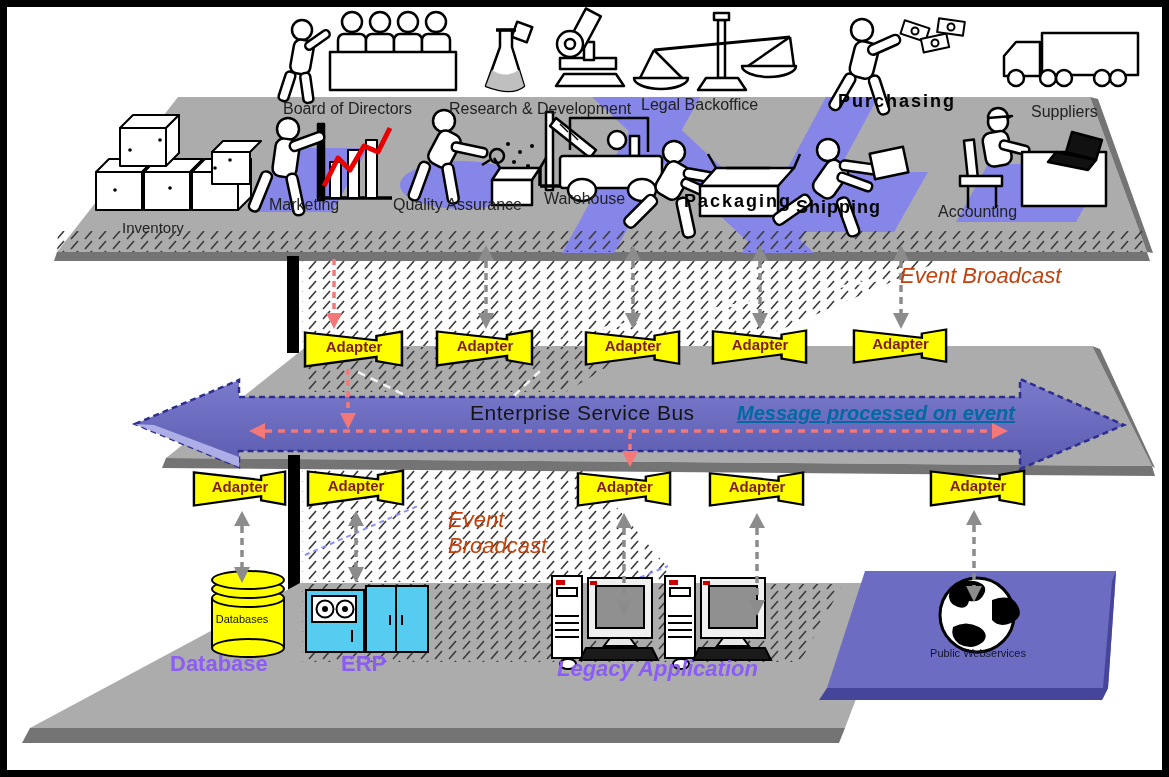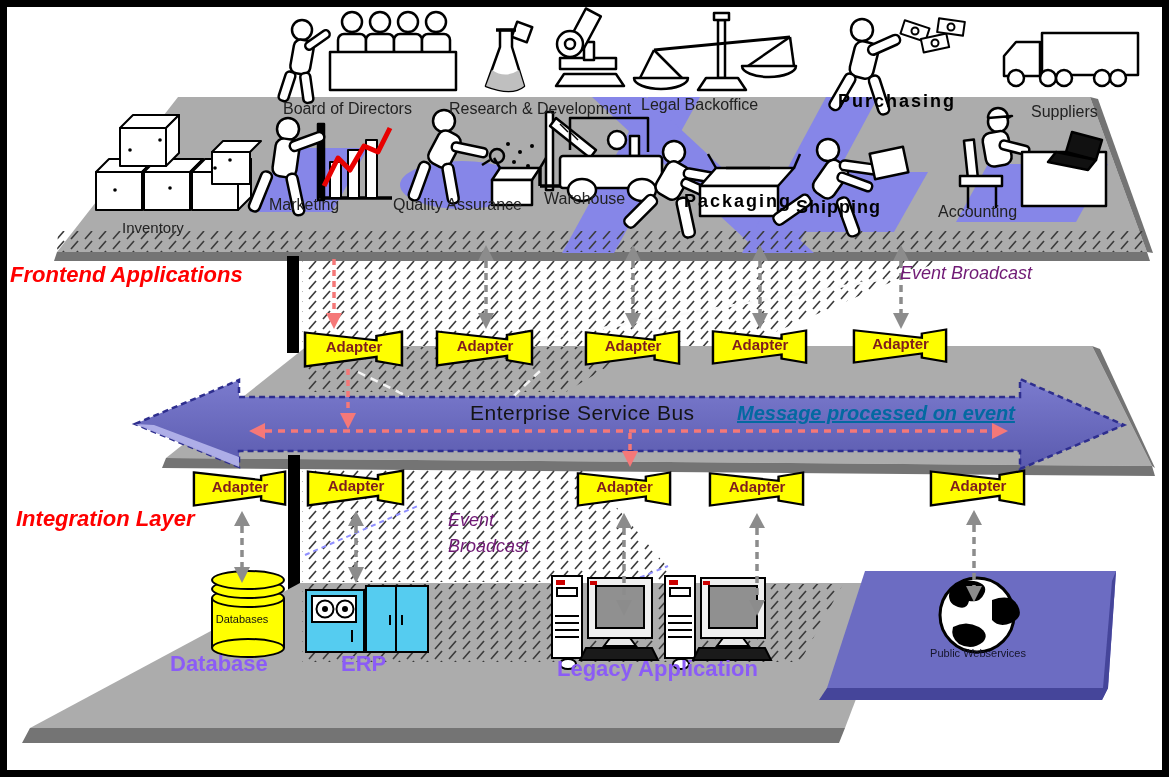--- a/index.html
+++ b/index.html
@@ -4,21 +4,21 @@
 <style>
   html,body{margin:0;padding:0;background:#222;}
   #stage{position:relative;width:1169px;height:777px;background:#ffffff;overflow:hidden;
          font-family:"Liberation Sans",sans-serif;}
   #frame{position:absolute;inset:0;border:7px solid #000;pointer-events:none;z-index:30;}
   svg.bg{position:absolute;left:0;top:0;z-index:1;}
   .t{position:absolute;z-index:10;white-space:nowrap;color:#1d1d1d;}
   .red-label{color:#ff0000;font-weight:bold;font-style:italic;font-size:22px;}
   .dept{font-size:16px;color:#222;}
   .dept-b{font-size:18px;font-weight:bold;letter-spacing:2px;color:#000000;}
-  .ital{font-style:italic;font-size:18px;color:#701a75;}
+  .ital{font-style:italic;font-size:22px;color:#c2410c;}
   .wrap{white-space:normal;text-align:center;}
   .sys{font-weight:bold;font-size:22px;color:#8b5cf6;}
   .esb-t{font-size:21px;color:#141414;letter-spacing:.5px;}
   .esb-m{font-size:20px;font-style:italic;color:#0369a1;font-weight:bold;text-decoration:underline;}
   .cyl{font-size:11px;color:#111;}
   .pws{font-size:11px;color:#15152a;line-height:20px;}
   .adapter{position:absolute;z-index:12;}
   .adapter svg{position:absolute;inset:0;width:100%;height:100%;}
   .adapter span{position:absolute;inset:0;display:flex;align-items:center;justify-content:center;
      font-weight:bold;font-size:15px;color:#7f1d1d;padding-bottom:5px;}
@@ -407,22 +407,20 @@
           <polygon points="757,616 749,600 765,600" stroke="none"></polygon>
         </g>
     <g>
           <polygon points="974,510 966,525 982,525" stroke="none"></polygon>
           <line x1="974" y1="525" x2="974" y2="586" stroke-dasharray="7 5"></line>
           <polygon points="974,602 966,586 982,586" stroke="none"></polygon>
         </g>
   </g>
 </svg>
 
-<div class="t red-label" style="left:10px;top:262px;">Frontend Applications</div>
-<div class="t red-label" style="left:16px;top:506px;">Integration Layer</div>
 
 <div class="t ital" style="left:900px;top:263px;">Event Broadcast</div>
 <div class="t ital wrap ebm" style="left:448px;top:507px;width:130px;text-align:left;">Event Broadcast</div>
 
 <div class="t esb-t" style="left:470px;top:401px;">Enterprise Service Bus</div>
 <div class="t esb-m" style="left:737px;top:402px;">Message processed on event</div>
 
 <div class="t dept" style="left:283px;top:100px;">Board of Directors</div>
 <div class="t dept" style="left:449px;top:100px;">Research &amp; Development</div>
 <div class="t dept" style="left:641px;top:96px;">Legal Backoffice</div>
@@ -433,21 +431,21 @@
 <div class="t dept" style="left:269px;top:196px;">Marketing</div>
 <div class="t dept" style="left:393px;top:196px;">Quality Assurance</div>
 <div class="t dept" style="left:544px;top:190px;">Warehouse</div>
 <div class="t dept-b" style="left:684px;top:191px;">Packaging</div>
 <div class="t dept-b" style="left:796px;top:197px;letter-spacing:1px;">Shipping</div>
 <div class="t dept" style="left:938px;top:195px;margin-top:8px;">Accounting</div>
 
 <div class="t cyl wrap" style="left:212px;top:613px;width:60px;">Databases</div>
 <div class="t sys" style="left:170px;top:651px;">Database</div>
 <div class="t sys" style="left:341px;top:651px;">ERP</div>
-<div class="t sys" style="left:557px;top:656px;">Legacy Application</div>
+<div class="t sys" style="left:557px;top:656px;font-style:italic;">Legacy Application</div>
 <div class="t pws wrap" style="left:915px;top:643px;width:126px;">Public Webservices</div>
 
 <div class="adapter" style="left:303px;top:329px;width:102px;height:40px;">
   <svg viewBox="0 0 100 46" preserveAspectRatio="none">
         <path d="M2,4 L72,13 L72,8 L97,3 L97,42 L72,37 L72,32 L2,43 Z" fill="#FFFF00" stroke="#000" stroke-width="2.5"></path>
       </svg>
   <span>Adapter</span>
     </div>
 <div class="adapter" style="left:435px;top:328px;width:100px;height:40px;">
   <svg viewBox="0 0 100 46" preserveAspectRatio="none">

